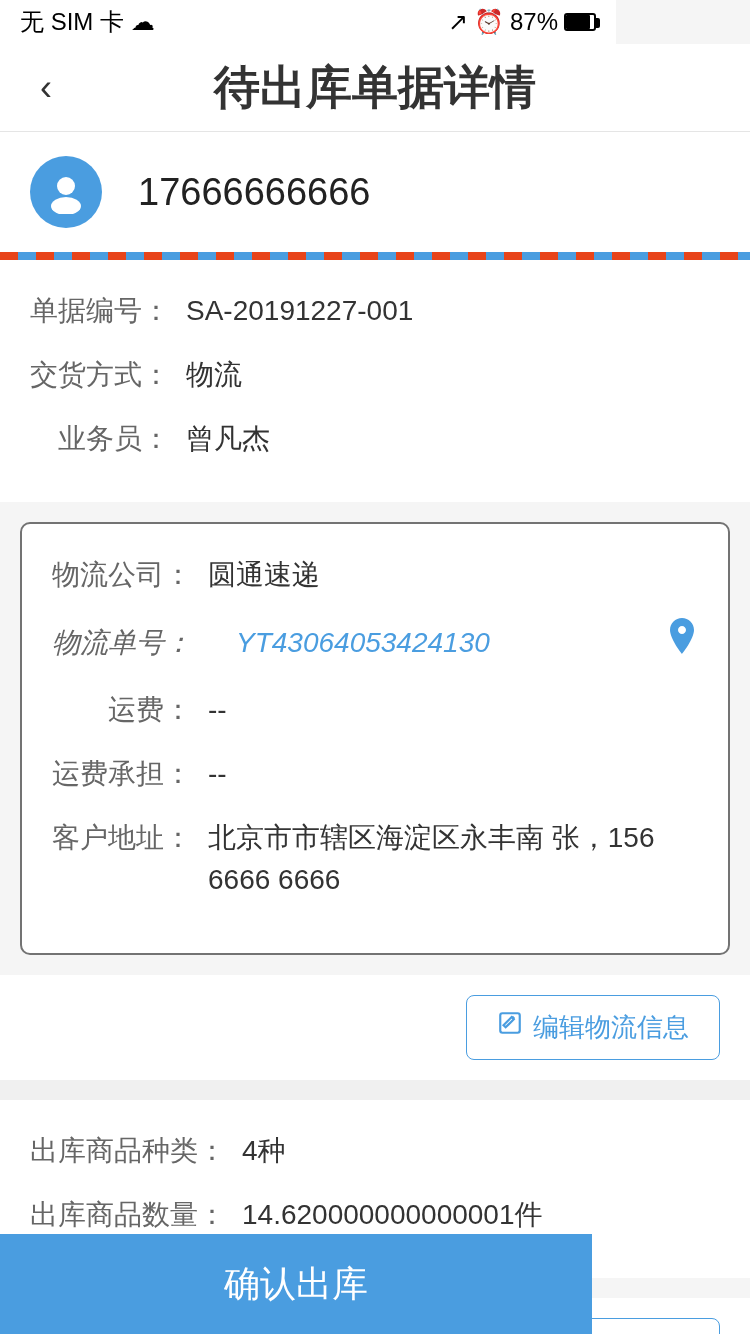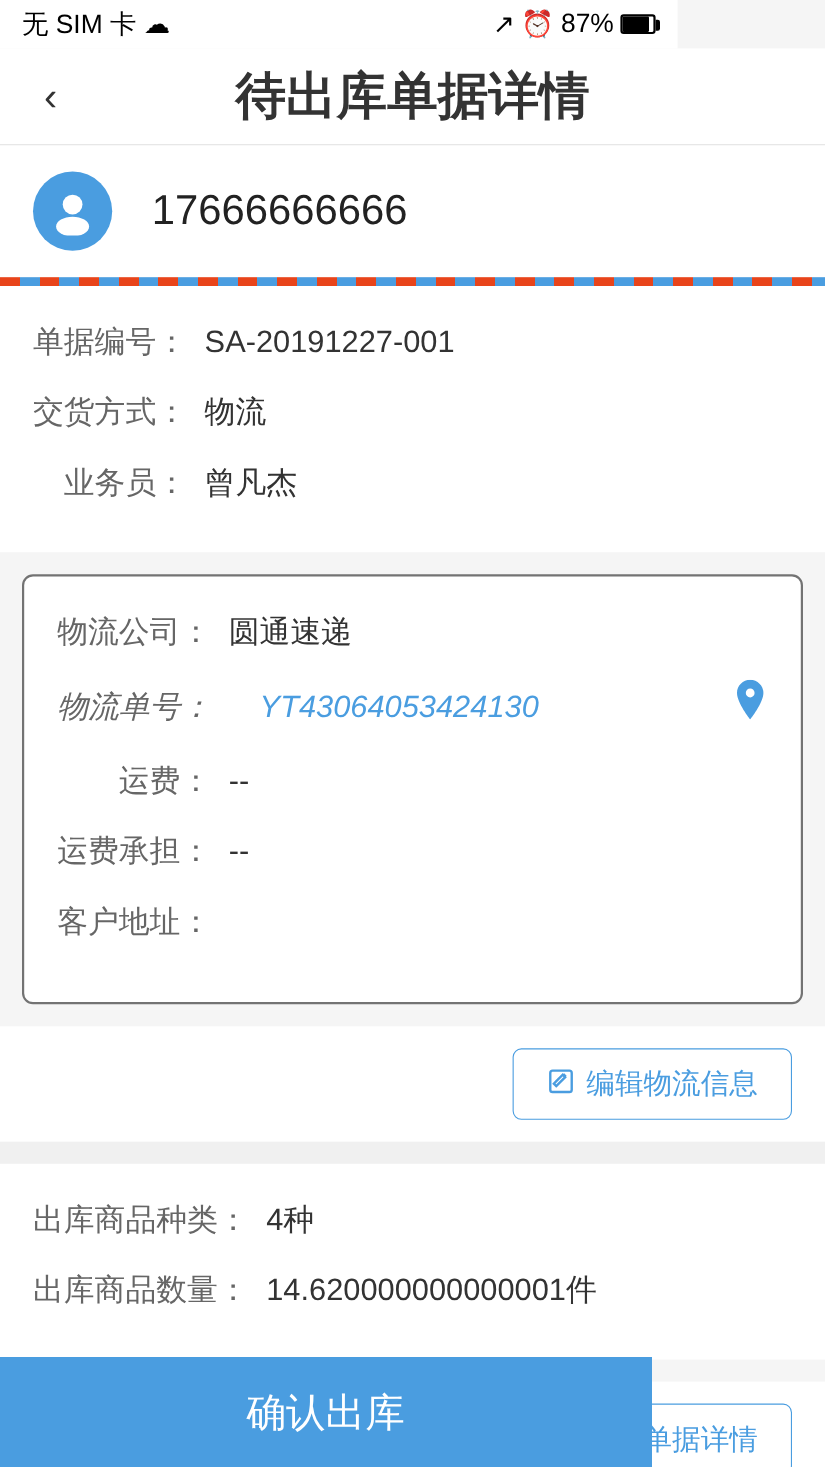--- a/index.html
+++ b/index.html
@@ -143,21 +143,21 @@
       background: #fff;
     }
     .edit-btn {
       border: 1.5px solid #4a9de0;
       color: #4a9de0;
       background: #fff;
       border-radius: 8px;
       padding: 14px 30px;
       font-size: 26px;
       display: flex;
-      align-items: flex-end;
+      align-items: flex-start;
       gap: 10px;
       cursor: pointer;
     }
 
     
     .section-sep {
       height: 20px;
       background: #f0f0f0;
     }
 
@@ -284,20 +284,21 @@
     <div class="info-row">
       <span class="info-label">运费：</span>
       <span class="info-value">--</span>
     </div>
     <div class="info-row">
       <span class="info-label">运费承担：</span>
       <span class="info-value">--</span>
     </div>
     <div class="info-row">
       <span class="info-label">客户地址：</span>
+      <span class="info-value">北京市市辖区海淀区永丰南  张，156 6666 6666</span>
     </div>
   </div>
 
   <div class="edit-btn-row">
     <button class="edit-btn">
       <span>
         <svg width="26" height="26" viewBox="0 0 24 24" fill="none" stroke="#4a9de0" stroke-width="2">
           <rect x="3" y="3" width="18" height="18" rx="2"></rect>
           <path d="M8 16l2.5-2.5 5-5-2-2-5 5L6 14z"></path>
           <path d="M14 6l2 2"></path>

